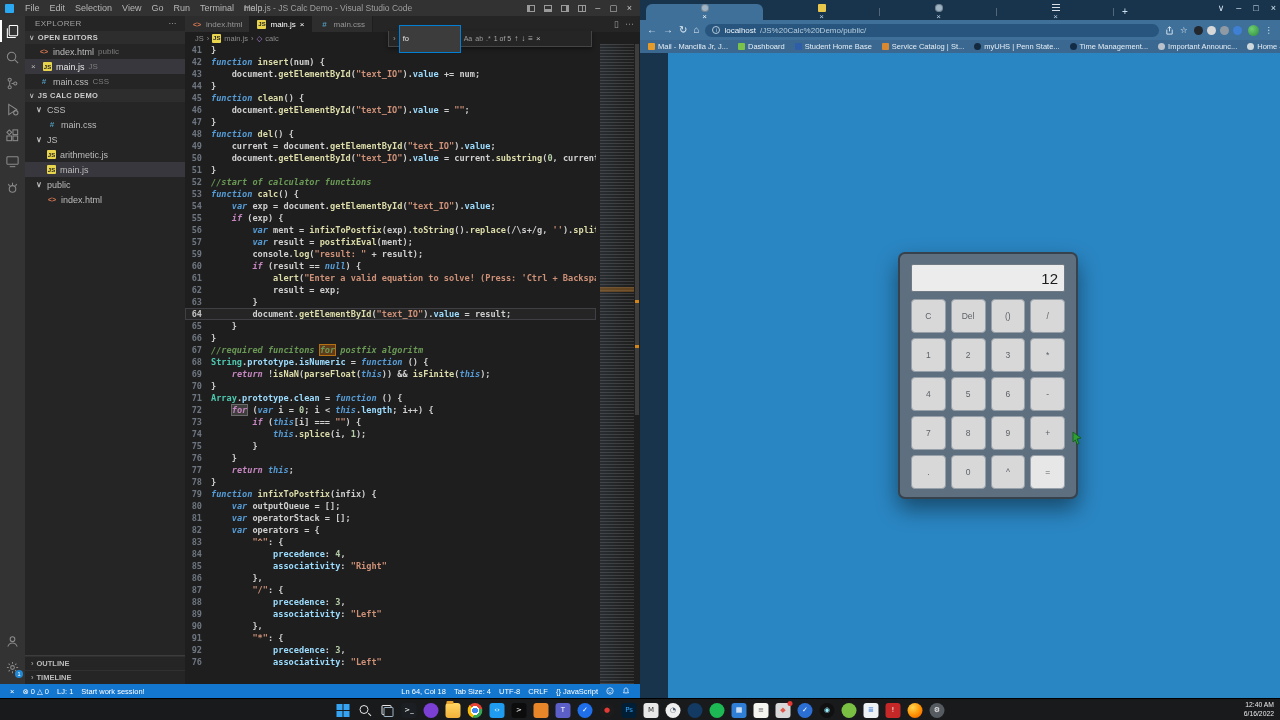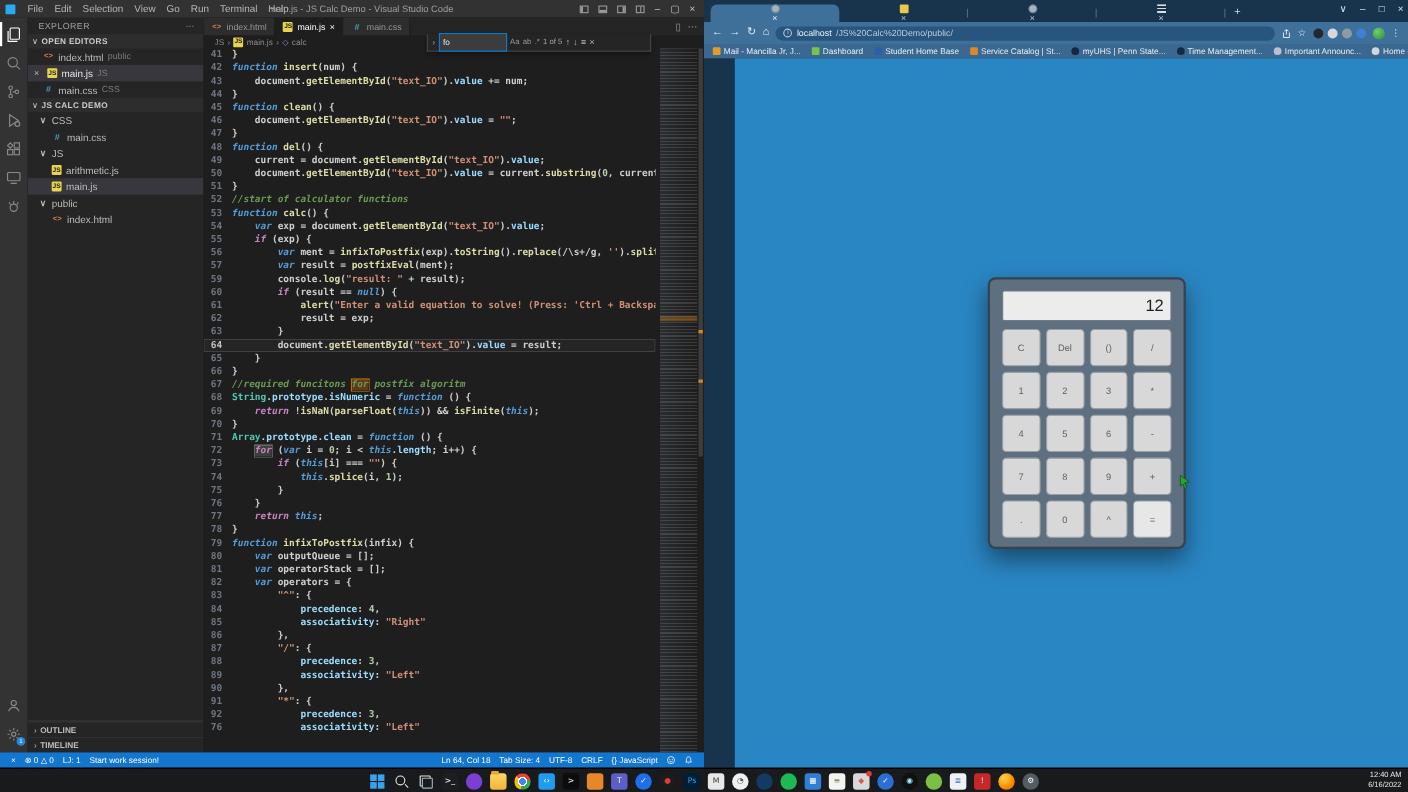--- a/index.html
+++ b/index.html
@@ -68,21 +68,21 @@
   .f-dim{background:rgba(90,90,85,.55); box-shadow:0 0 0 1px #6a6a6a;}
   .vs-minimap { position:absolute; top:28px; bottom:0; right:6px; width:34px; background-image:
       linear-gradient(90deg, rgba(140,180,220,.10), rgba(140,180,220,.02) 70%, transparent),
       repeating-linear-gradient(180deg, rgba(205,205,205,.16) 0 1px, transparent 1px 3px); }
   .mm-mark { position:absolute; left:0; right:0; height:5px; background:rgba(180,110,30,.45); top:38%; }
   .vs-scroll { position:absolute; top:28px; bottom:0; right:0; width:6px; background:#1e1e1e; }
   .vs-scroll .thumb { position:absolute; top:0; height:58%; left:1px; right:1px; background:rgba(121,121,121,.35); }
   .vs-scroll .smark { position:absolute; left:1px; right:1px; height:3px; background:#d18616; }
   .vs-find { position:absolute; top:15px; right:48px; width:204px; height:16px; background:#252526; border:1px solid #454545; border-top:none; box-shadow:0 2px 4px rgba(0,0,0,.4); display:flex; align-items:center; gap:3px; padding:0 4px; font-size:7.5px; color:#bbbbbb; z-index:5; }
   .vs-find .fchev { color:#9a9a9a; font-size:8px; }
-  .vs-find .finput { width:62px; height:17px; background:#3c3c3c; border:1px solid #007fd4; color:#e8e8e8; display:flex; align-items:center; padding-left:3px; font-size:7.5px; }
+  .vs-find .finput { width:62px; height:28px; background:#3c3c3c; border:1px solid #007fd4; color:#e8e8e8; display:flex; align-items:center; padding-left:3px; font-size:7.5px; }
   .vs-find .fopt { color:#9a9a9a; font-size:7px; }
   .vs-find .fcount { color:#a9a9a9; font-size:7px; white-space:nowrap; }
   .vs-find .fico { color:#b6b6b6; font-size:8px; }
   .vs-statusbar { position:absolute; left:0; right:0; bottom:0; height:14px; background:var(--status); color:#fff; display:flex; align-items:center; font-size:7.5px; padding:0 6px; }
   .st-item { display:flex; align-items:center; gap:3px; padding:0 4px; white-space:nowrap; }
   .st-right { margin-left:auto; display:flex; align-items:center; }
   .st-ico svg { width:8px; height:8px; display:block; }
 
   
   .chrome { position:absolute; left:640px; top:0; width:640px; height:698px; background:var(--tabstrip); overflow:hidden; }

